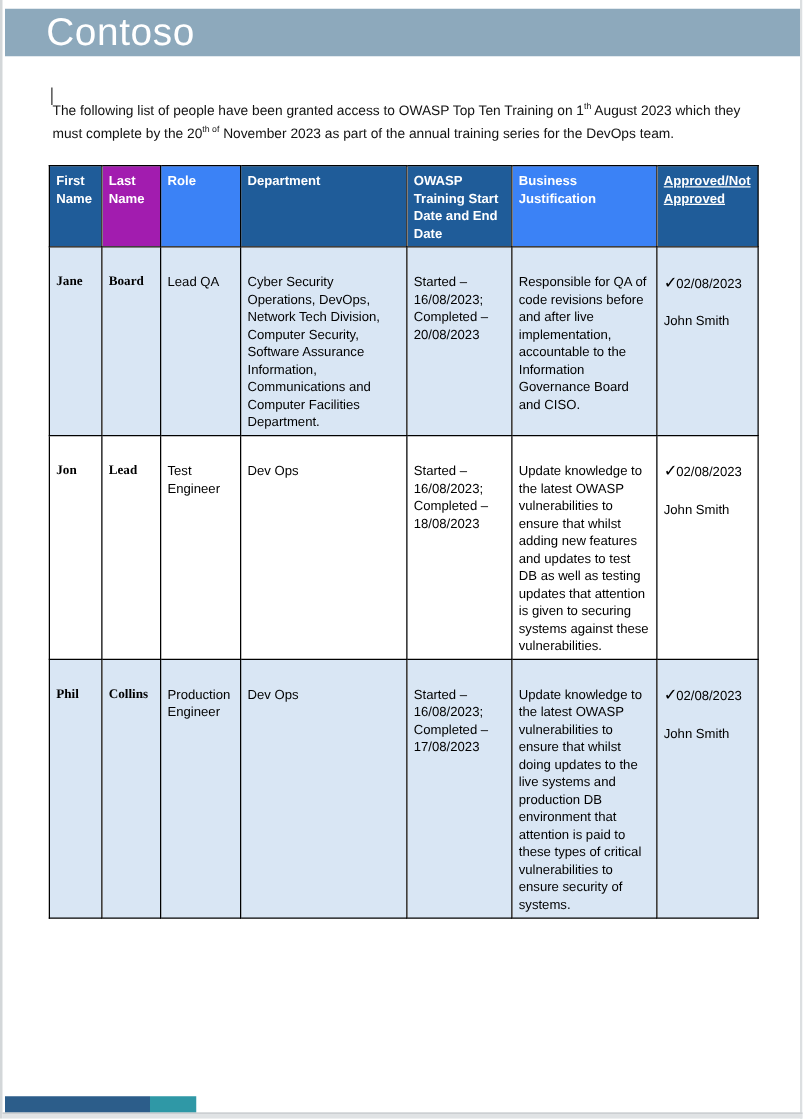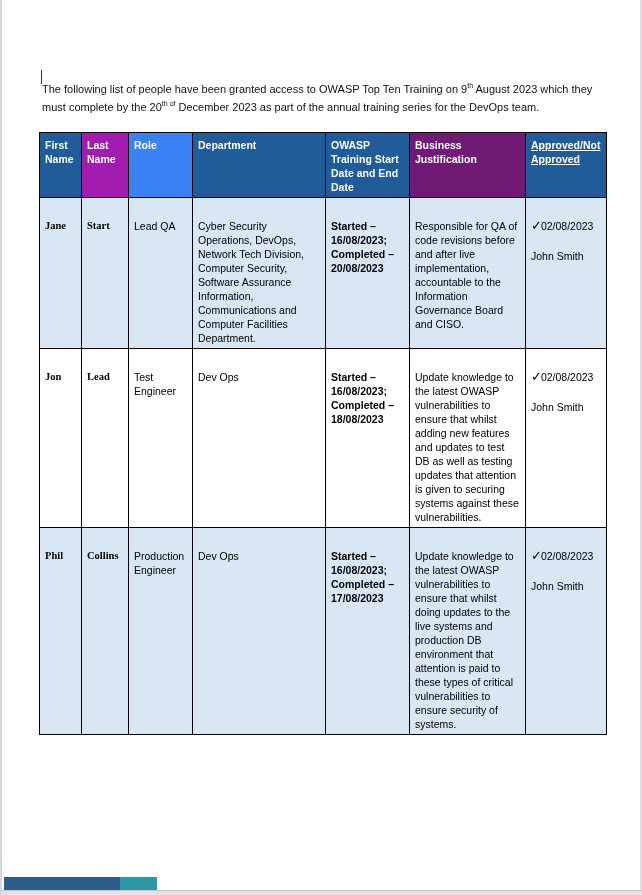--- a/index.html
+++ b/index.html
@@ -51,65 +51,68 @@
   table.access thead th{
     background:#1f5c99;color:#ffffff;font-weight:bold;
     height:58px;padding-top:5px;
   }
   tr.band td{background:#d9e6f4;}
   tr.plain td{background:#ffffff;margin-left:48px;}
   tr.r1 td{height:132px;}
   tr.r2 td{height:173px;}
   tr.r3 td{height:187px;}
   td.name{font-weight:bold;font-family:Liberation Serif, serif;}
-  .pre{white-space:pre-line;font-weight:bold;}
+  .pre{white-space:pre-line;}
   .check{
     font-weight:bold;font-size:13px;line-height:13px;
     letter-spacing:-2px;margin-right:1px;
   }
   .approver-line{display:inline-block;margin-top:2px;text-align:center;}
   .footer-bars{position:absolute;left:2px;bottom:1px;height:17px;}
   .bar-blue{position:absolute;left:0;top:0;width:116px;height:17px;background:#2c5d8a;}
   .bar-teal{position:absolute;left:116px;top:0;width:37px;height:17px;background:#2f98a6;}
 </style>
 </head>
 <body>
 
 <div class="page">
 
+  <div class="header-band" style="background: rgb(141, 169, 188);">
+    <div class="brand">Contoso</div>
+  </div>
 
   <div class="caret"></div>
 
-  <p class="intro"><span>The following list of people have been granted access to OWASP Top Ten Training on 9</span><sup>th</sup><span> August 2023 which they must complete by the 20</span><sup>th of</sup><span> December 2023 as part of the annual training series for the DevOps team.</span></p>
+  <p class="intro"><span>The following list of people have been granted access to OWASP Top Ten Training on 1</span><sup>th</sup><span> August 2023 which they must complete by the 20</span><sup>th of</sup><span> November 2023 as part of the annual training series for the DevOps team.</span></p>
 
   <table class="access">
     <colgroup>
       <col style="width:42px">
         <col style="width:47px">
         <col style="width:64px">
       <col style="width:133px">
         <col style="width:84px">
         <col style="width:116px">
       <col style="width:81px">
     </colgroup>
     <thead>
       <tr>
         <th style="background: rgb(31, 92, 153);">First Name</th>
         <th style="background: #a21caf;">Last Name</th>
         <th style="background: #3b82f6;">Role</th>
         <th style="background: rgb(31, 92, 153);">Department</th>
         <th style="background: rgb(31, 92, 153);">OWASP Training Start Date and End Date</th>
-        <th style="background: #701a75;">Business Justification</th>
+        <th style="background: #3b82f6;">Business Justification</th>
         <th style="background: rgb(31, 92, 153); text-decoration: underline;">Approved/Not Approved</th>
       </tr>
     </thead>
     <tbody>
       <tr class="band r1">
         <td class="name">Jane</td>
-        <td class="name">Start</td>
+        <td class="name">Board</td>
         <td>Lead QA</td>
         <td>Cyber Security Operations, DevOps, Network Tech Division, Computer Security, Software Assurance Information, Communications and Computer Facilities Department.</td>
         <td class="pre">Started –
 16/08/2023;
 Completed –
 20/08/2023</td>
         <td>Responsible for QA of code revisions before and after live implementation, accountable to the Information Governance Board and CISO.</td>
         <td><span class="check">✓</span><span>02/08/2023</span><br><br><span class="approver-line">John Smith</span></td>
       </tr>
       <tr class="plain r2">

